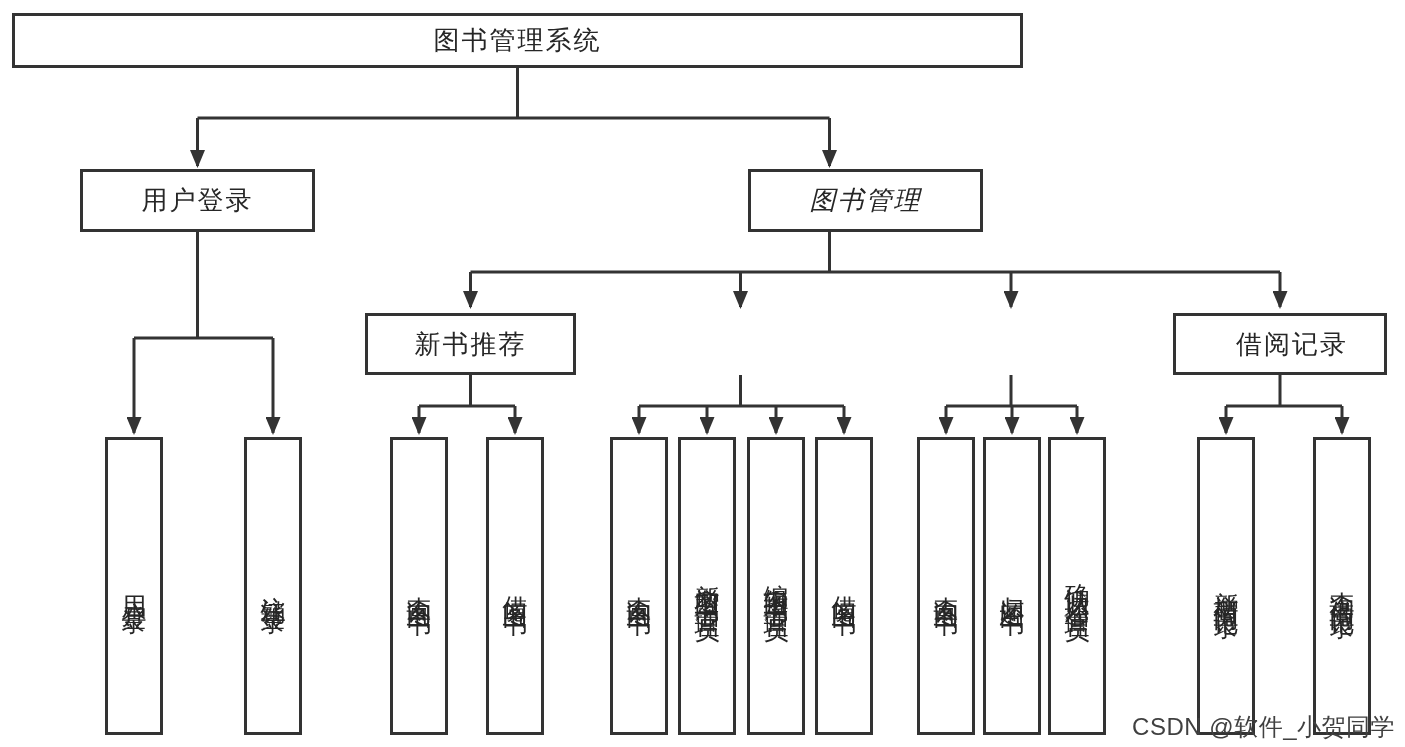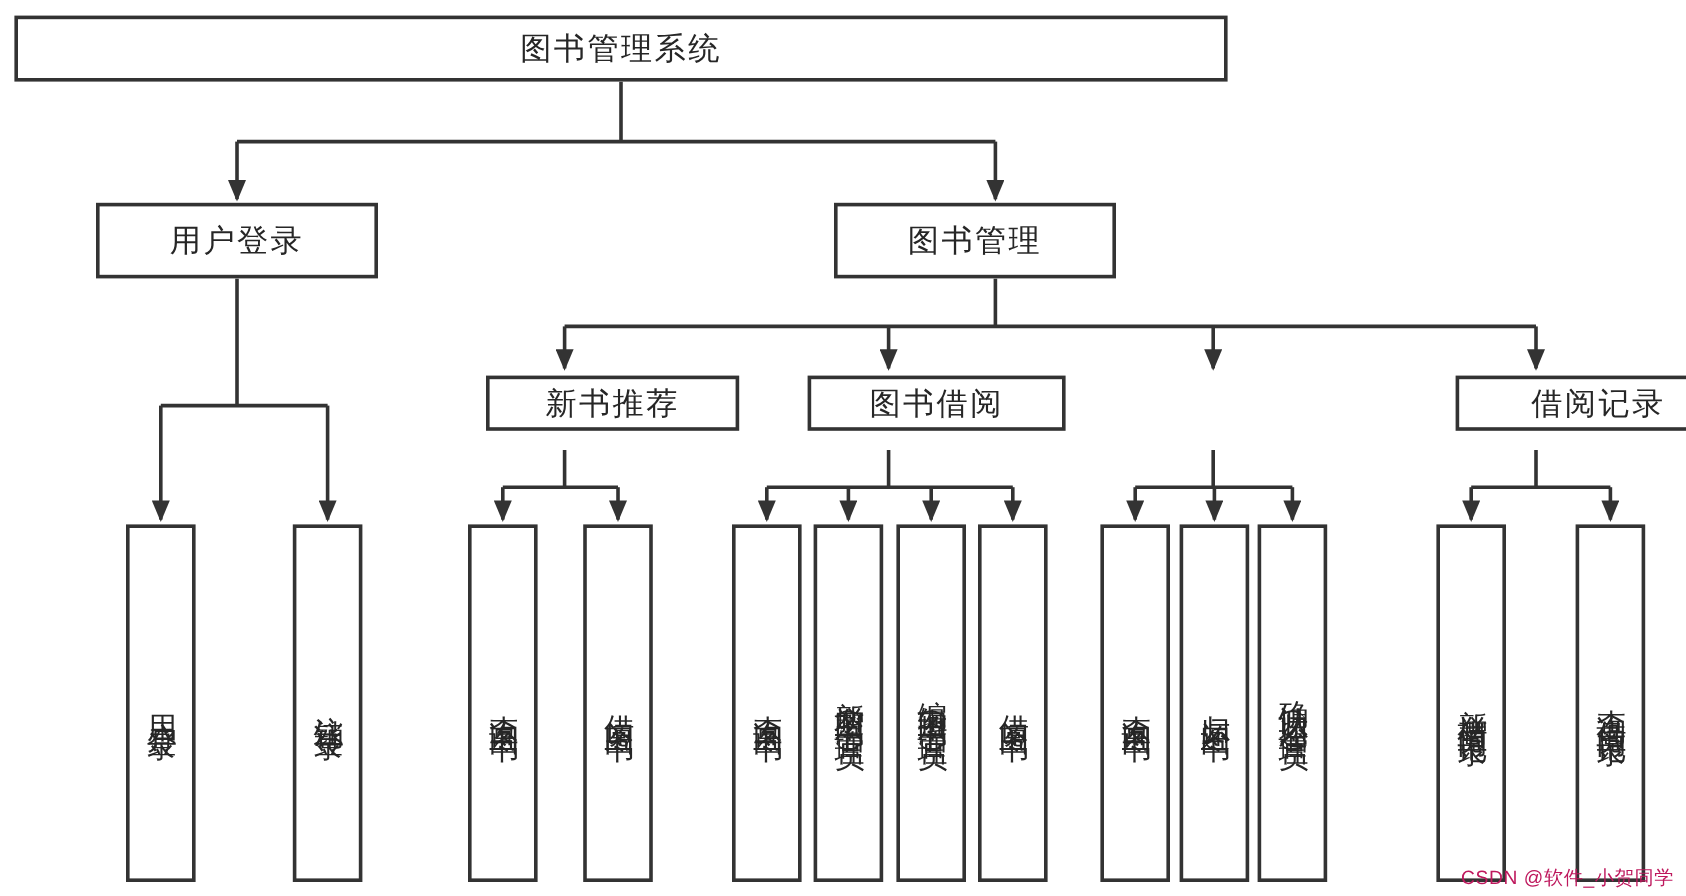--- a/index.html
+++ b/index.html
@@ -21,43 +21,43 @@
     display: flex;
     align-items: center;
     justify-content: center;
     white-space: nowrap;
   }
   .h { font-size: 26px; letter-spacing: 2px; }
 
   .root  { left: 12px;  top: 13px;  width: 1011px; height: 55px; }
   .lvl2  { top: 169px; height: 63px; width: 235px; }
   .n-userlogin { left: 80px; }
-  .n-bookmgmt  { left: 695px; }
+  .n-bookmgmt  { left: 748px; font-style: italic; }
 
-  .lvl3  { top: 313px; height: 46px; margin-left: 40px; }
+  .lvl3  { top: 313px; height: 62px; }
   .n-newbook   { left: 365px;  width: 211px; }
   .n-borrowing { left: 633px;  width: 215px; }
   .n-current   { left: 904px;  width: 214px; }
   .n-records   { left: 1173px; width: 214px; padding-left: 24px; }
 
   .leaf {
     top: 437px; height: 298px; width: 58px;
     writing-mode: vertical-rl;
     text-orientation: mixed;
     font-size: 25px;
     letter-spacing: 5px;
     line-height: 1;
   }
 
   .watermark {
     position: absolute;
     right: 10px; bottom: 4px;
-    font-size: 16px;
+    font-size: 24px;
     letter-spacing: 0.5px;
-    color: #be185d;
+    color: #404040;
     z-index: 5;
   }
 </style>
 </head>
 <body>
 
 <div class="canvas">
 
   <svg class="wires" width="1405" height="747" viewBox="0 0 1405 747">
     <defs>
@@ -108,21 +108,20 @@
       </g>
     </g>
   </svg>
 
   <div class="box h root">图书管理系统</div>
 
   <div class="box h lvl2 n-userlogin">用户登录</div>
   <div class="box h lvl2 n-bookmgmt">图书管理</div>
 
   <div class="box h lvl3 n-newbook">新书推荐</div>
-  <div class="box h lvl3 n-borrowing">图书借阅</div>
   <div class="box h lvl3 n-records">借阅记录</div>
 
   <div class="box leaf" style="left:105px">用户登录</div>
   <div class="box leaf" style="left:244px">注销登录</div>
 
   <div class="box leaf" style="left:390px">查询图书</div>
   <div class="box leaf" style="left:486px">借阅图书</div>
 
   <div class="box leaf" style="left:610px">查询图书</div>
   <div class="box leaf" style="left:678px">新增图书（管理员）</div>

